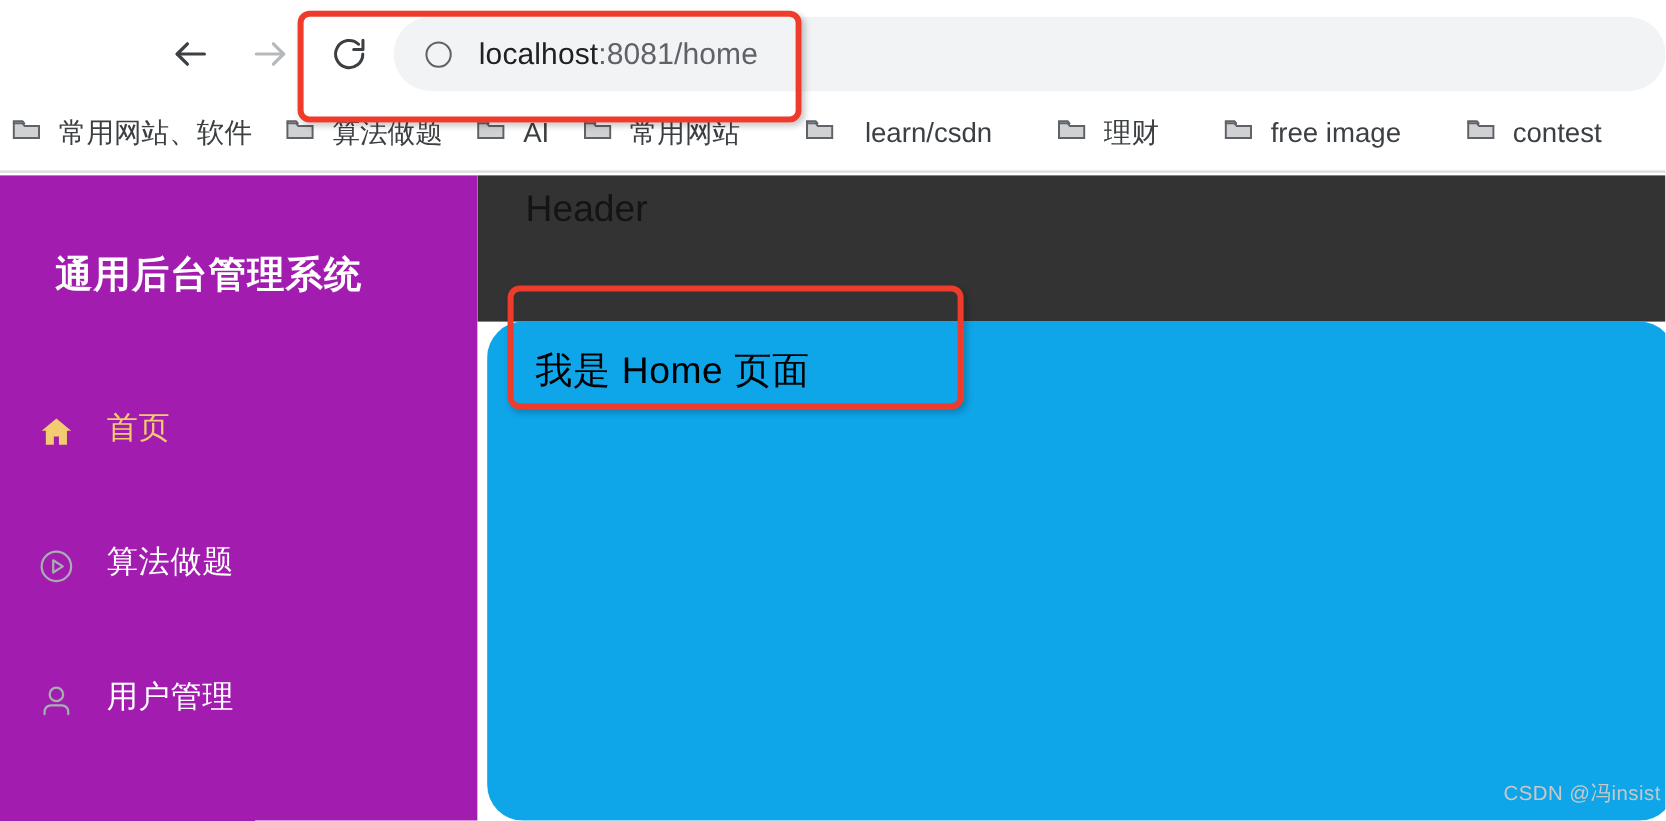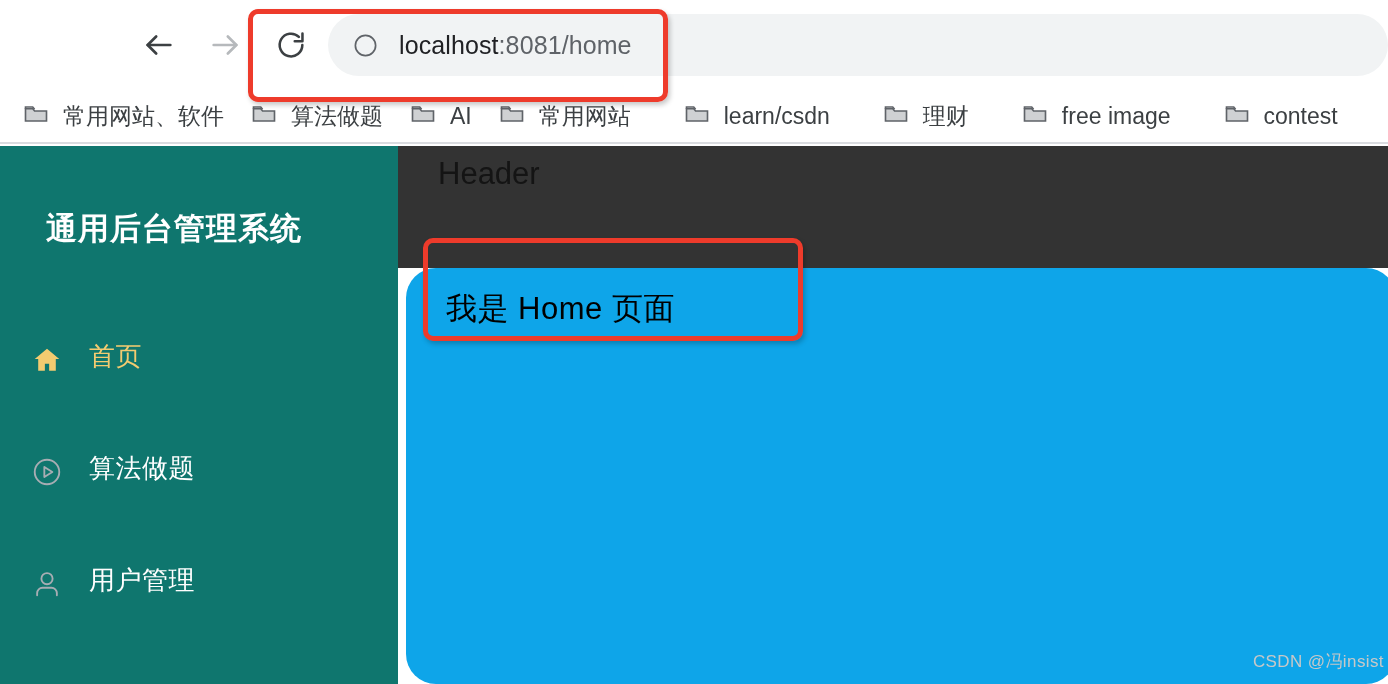--- a/index.html
+++ b/index.html
@@ -74,22 +74,20 @@
   }
   .url-host { color: #202124; }
 
   
   .bookmarks-bar {
     position: absolute;
     left: 0; top: 88px;
     width: 1388px;
     height: 56px;
     display: flex;
-    align-items: center;
-    padding-left: 14px;
     overflow: hidden;
     white-space: nowrap;
   }
 
   .bookmark {
     display: flex;
     align-items: center;
     height: 44px;
     padding: 0 8px;
     border-radius: 6px;
@@ -122,21 +120,21 @@
     background: #ffffff;
     overflow: hidden;
   }
 
   
   .sidebar {
     position: absolute;
     left: 0; top: 0;
     width: 398px;
     height: 538px;
-    background: #0f766e;
+    background: #a21caf;
   }
 
   .sidebar-title {
     position: absolute;
     left: 46px; top: 64px;
     width: 330px;
     font-size: 31px;
     font-weight: bold;
     color: #ffffff;
     letter-spacing: 1px;
@@ -306,21 +304,21 @@
       <div class="bookmark">
         <span class="folder-icon">
           <svg width="28" height="28" viewBox="0 0 24 24" fill="#cfd1d3" stroke="#5f6368" stroke-width="1.4">
             <path d="M3 7.5h6.2l1.6 1.9H21a0 0 0 0 1 0 0v8.6H3z"></path>
             <path d="M3 7.5V6h6.2l1.6 1.9" fill="none"></path>
           </svg>
         </span>
         <span class="bookmark-label">常用网站</span>
       </div>
 
-      <div class="bookmark" style="margin-left:26px;">
+      <div class="bookmark" style="margin-left:26px;gap:11px;">
         <span class="folder-icon">
           <svg width="28" height="28" viewBox="0 0 24 24" fill="#cfd1d3" stroke="#5f6368" stroke-width="1.4">
             <path d="M3 7.5h6.2l1.6 1.9H21a0 0 0 0 1 0 0v8.6H3z"></path>
             <path d="M3 7.5V6h6.2l1.6 1.9" fill="none"></path>
           </svg>
         </span>
         <span class="bookmark-label">learn/csdn</span>
       </div>
 
       <div class="bookmark" style="margin-left:26px;">

